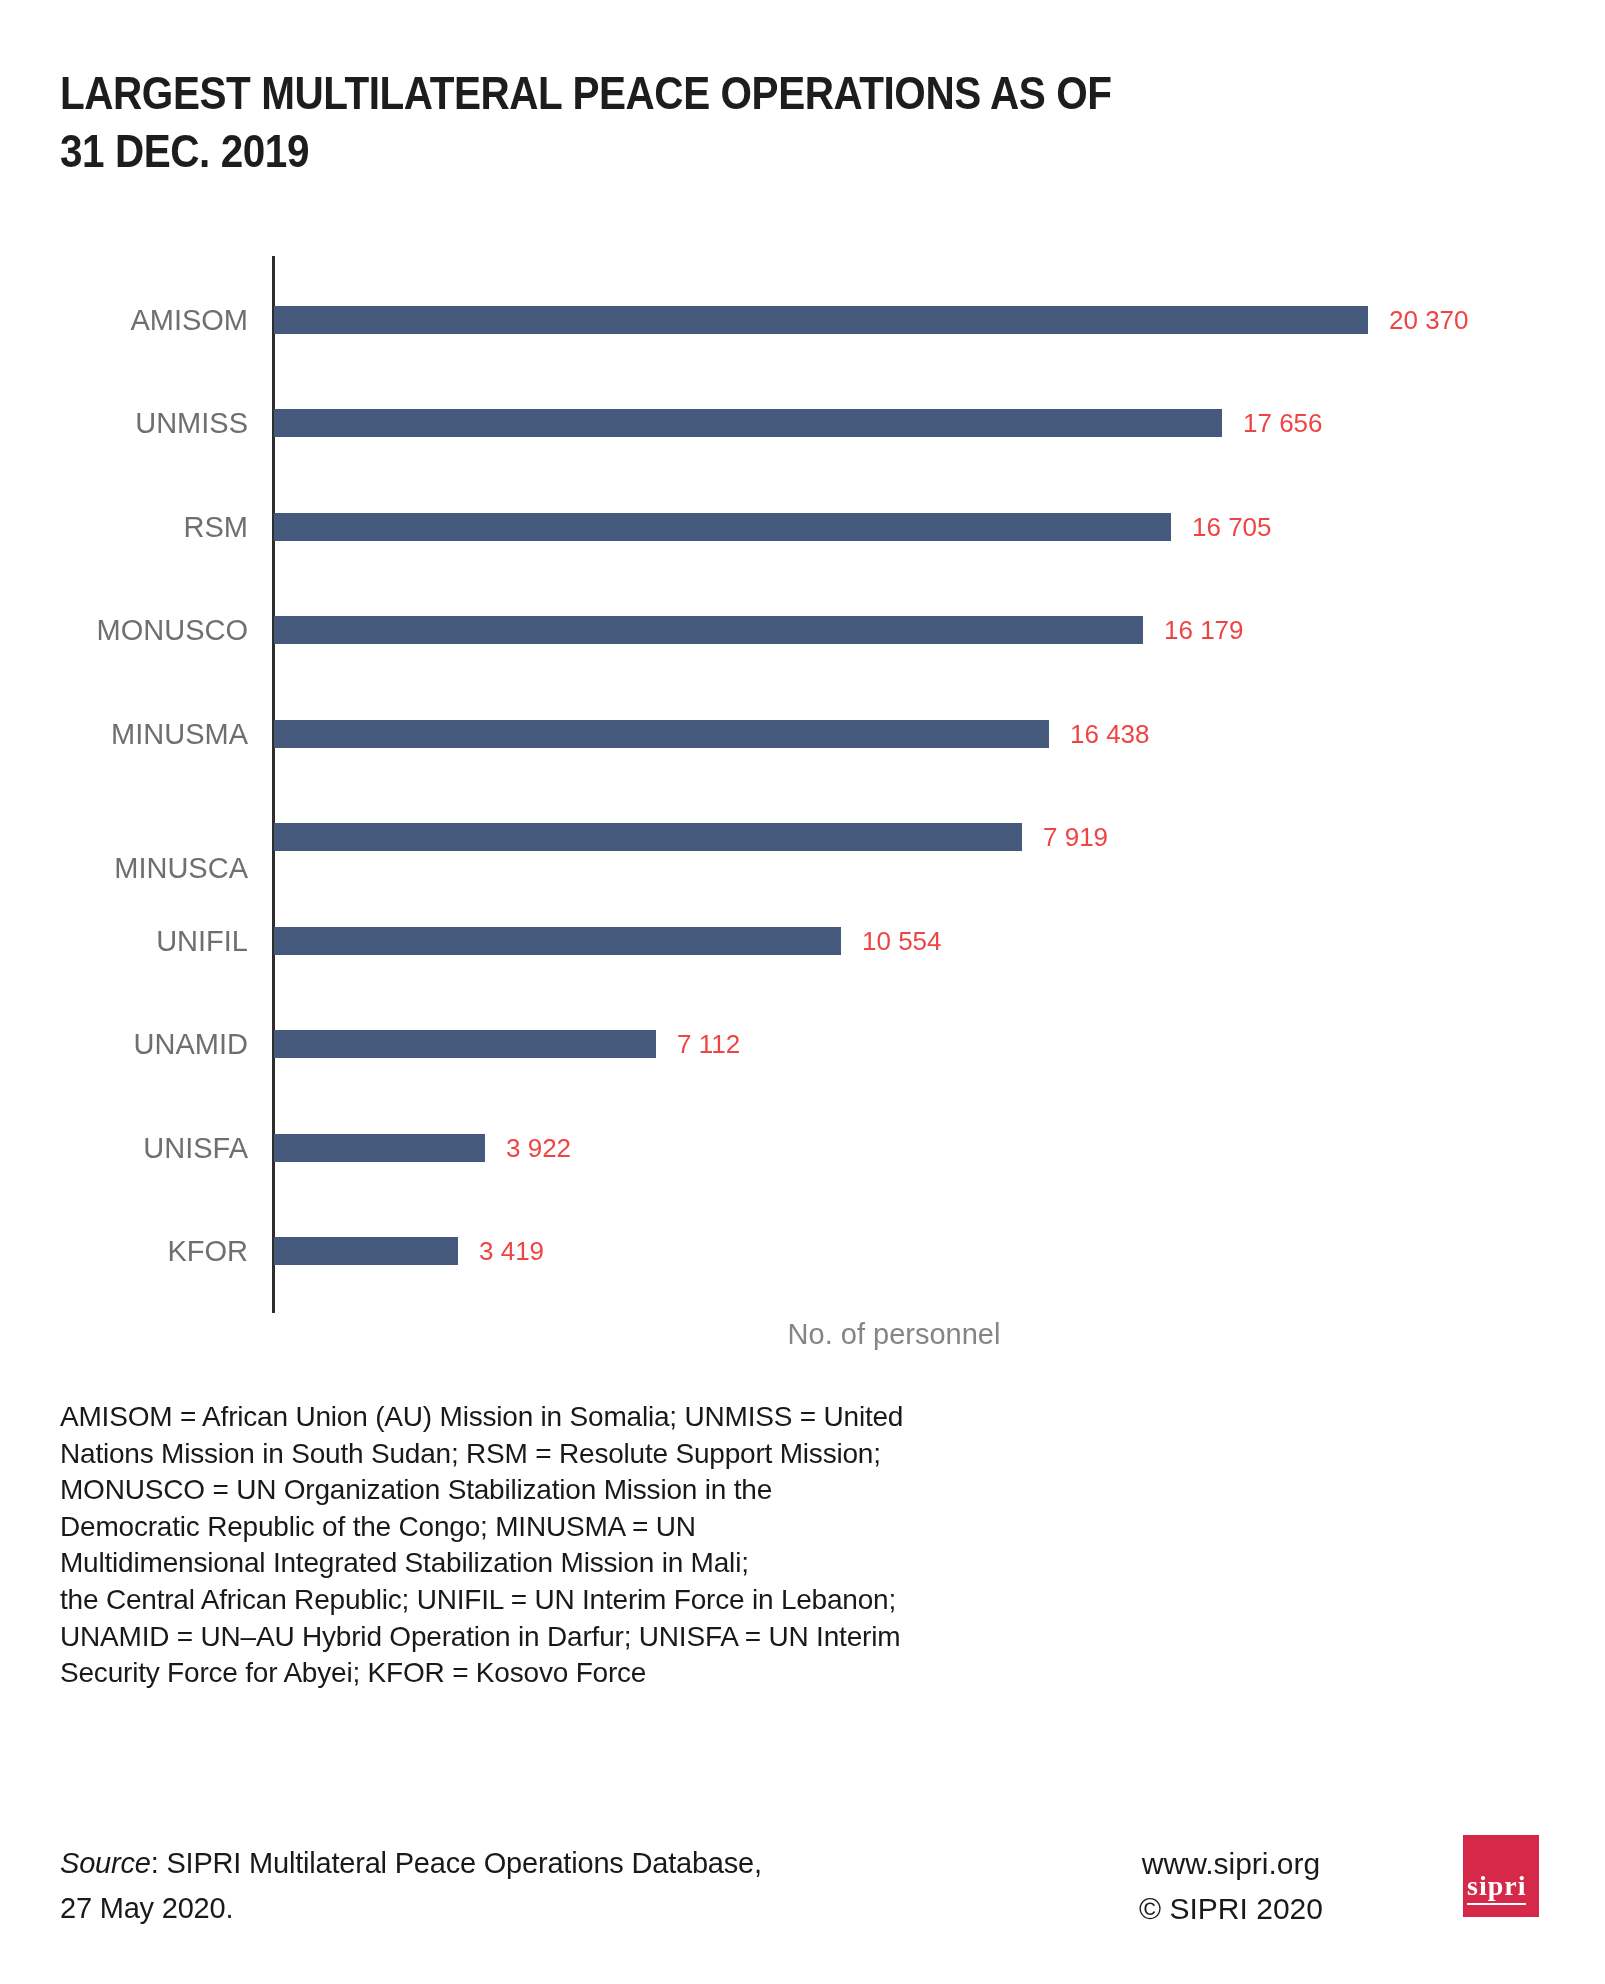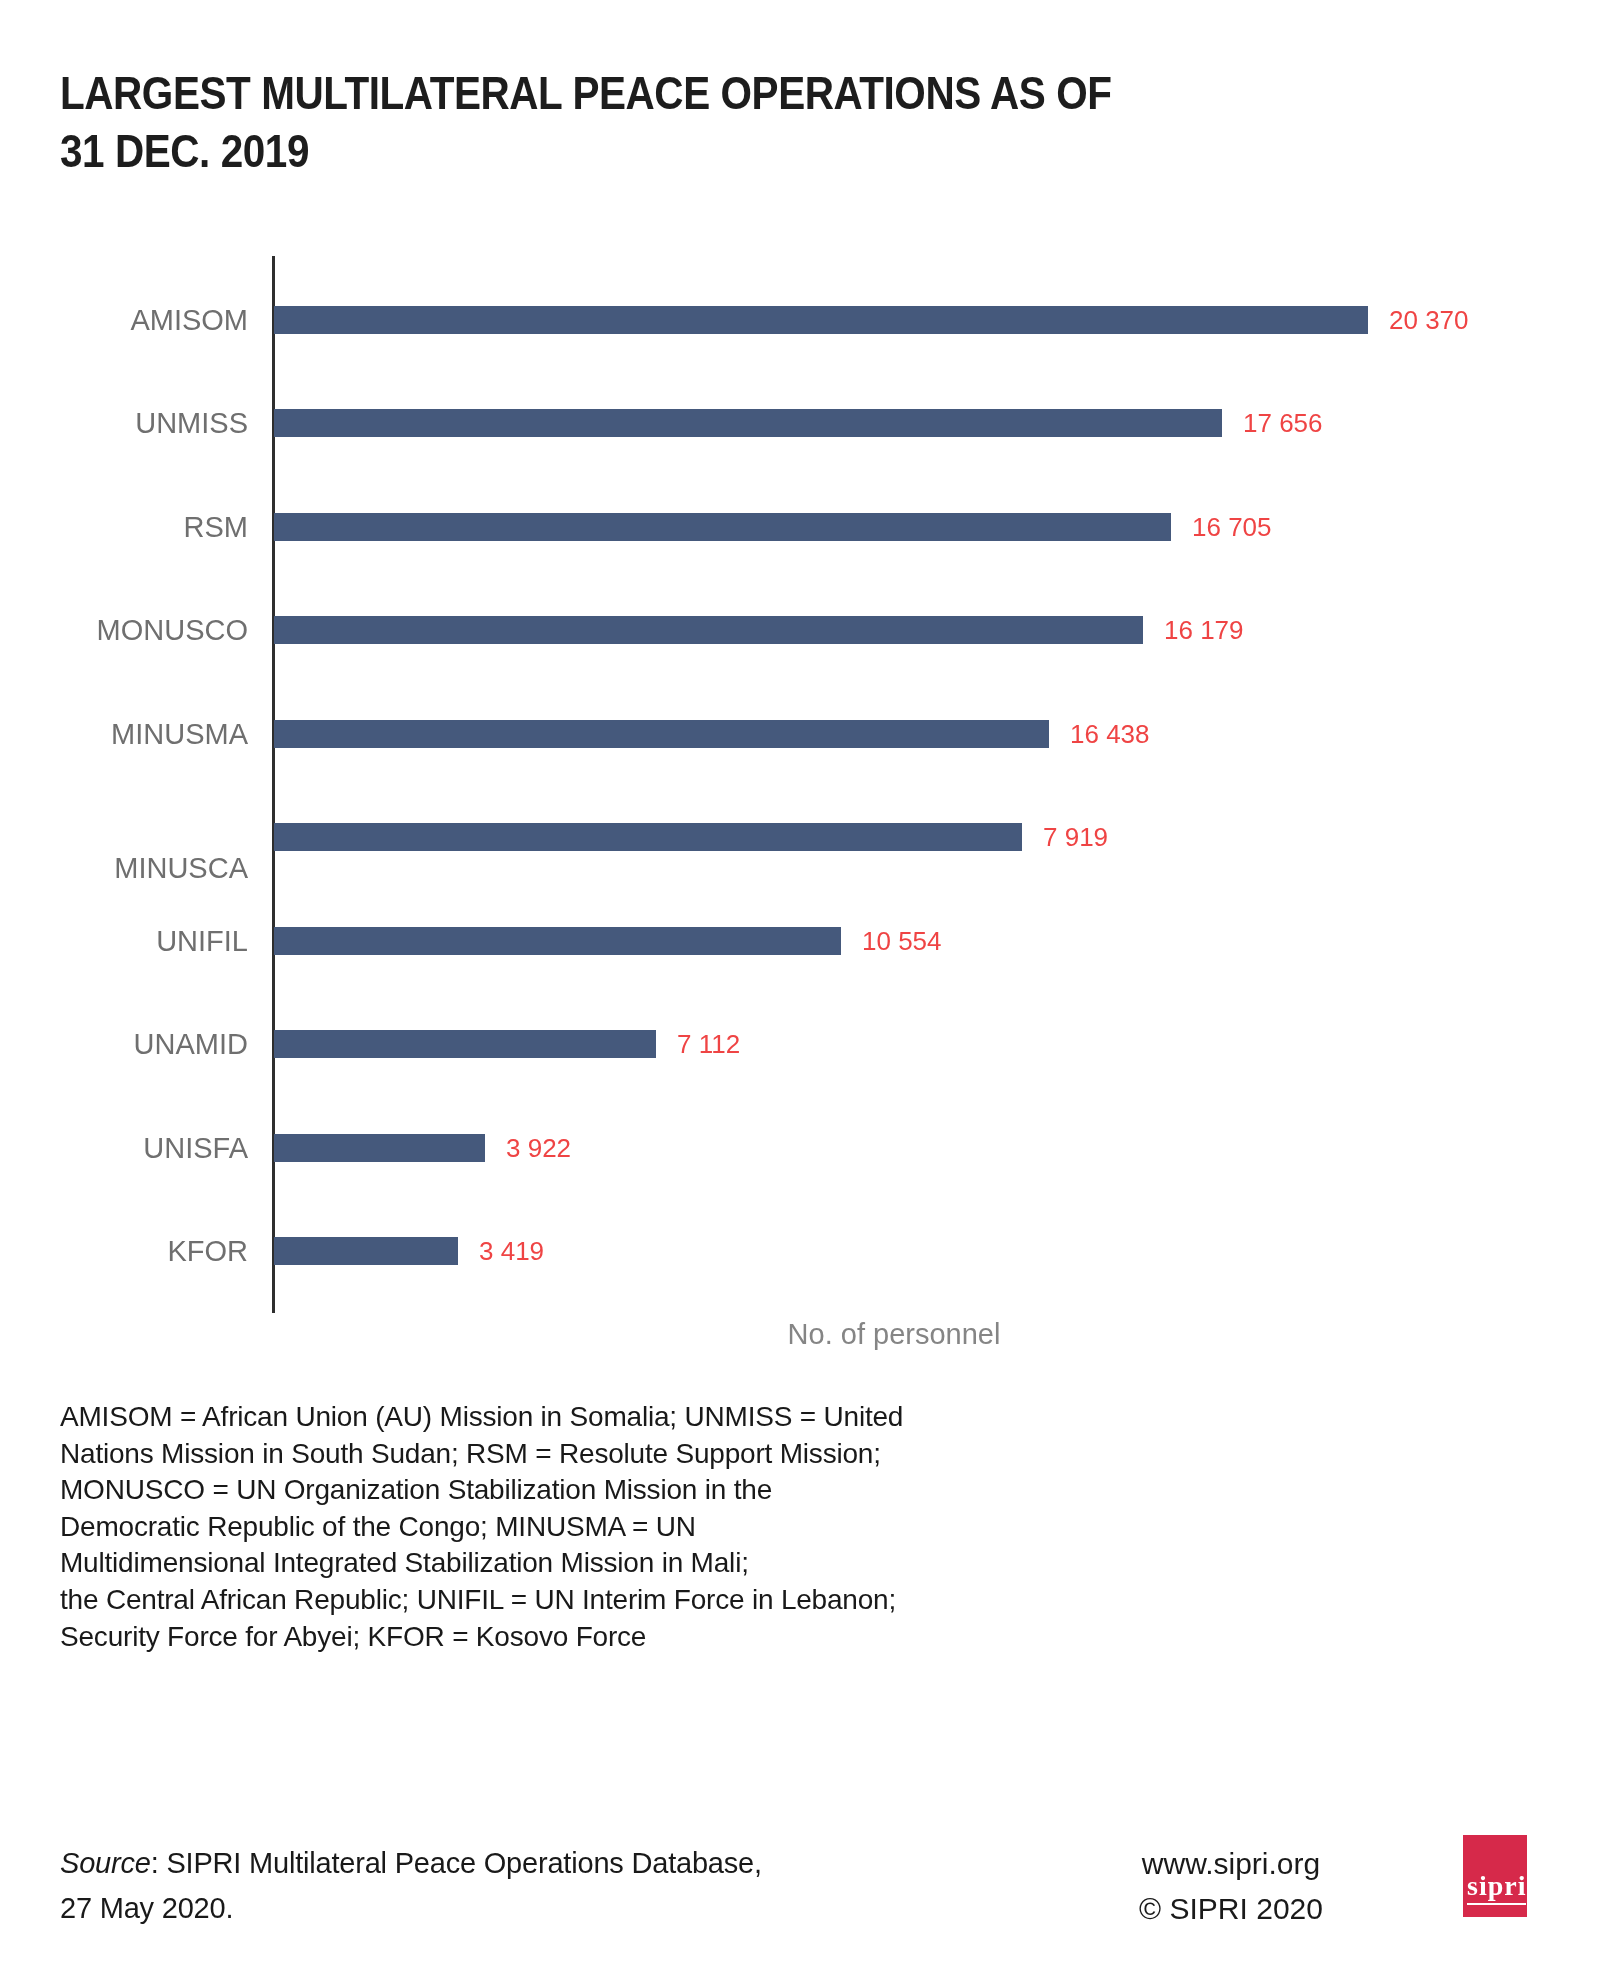--- a/index.html
+++ b/index.html
@@ -92,21 +92,21 @@
     width: 400px;
     text-align: center;
     font-size: 30px;
     line-height: 45px;
     color: #1a1a1a;
   }
   .logo {
     position: absolute;
     left: 1463px;
     top: 1835px;
-    width: 64px;
+    width: 76px;
     height: 82px;
     background: var(--logo-red, #d6294a);
   }
   .logo .logo-word {
     position: absolute;
     left: 4px;
     bottom: 12px;
     color: #ffffff;
     font-family: "Liberation Serif", serif;
     font-weight: 700;
@@ -164,20 +164,21 @@
 
   <div class="x-label">No. of personnel</div>
 
   <div class="footnote" id="footnote">
       <div>AMISOM = African Union (AU) Mission in Somalia; UNMISS = United</div>
       <div>Nations Mission in South Sudan; RSM = Resolute Support Mission;</div>
       <div>MONUSCO = UN Organization Stabilization Mission in the</div>
       <div>Democratic Republic of the Congo; MINUSMA = UN</div>
       <div>Multidimensional Integrated Stabilization Mission in Mali;</div>
       <div>the Central African Republic; UNIFIL = UN Interim Force in Lebanon;</div>
+      <div>UNAMID = UN–AU Hybrid Operation in Darfur; UNISFA = UN Interim</div>
       <div>Security Force for Abyei; KFOR = Kosovo Force</div>
     </div>
 
   <div class="source">
     <div><span class="src-italic">Source</span><span>: SIPRI Multilateral Peace Operations Database,</span></div>
     <div>27 May 2020.</div>
   </div>
 
   <div class="footer-right">
     <div>www.sipri.org</div>

